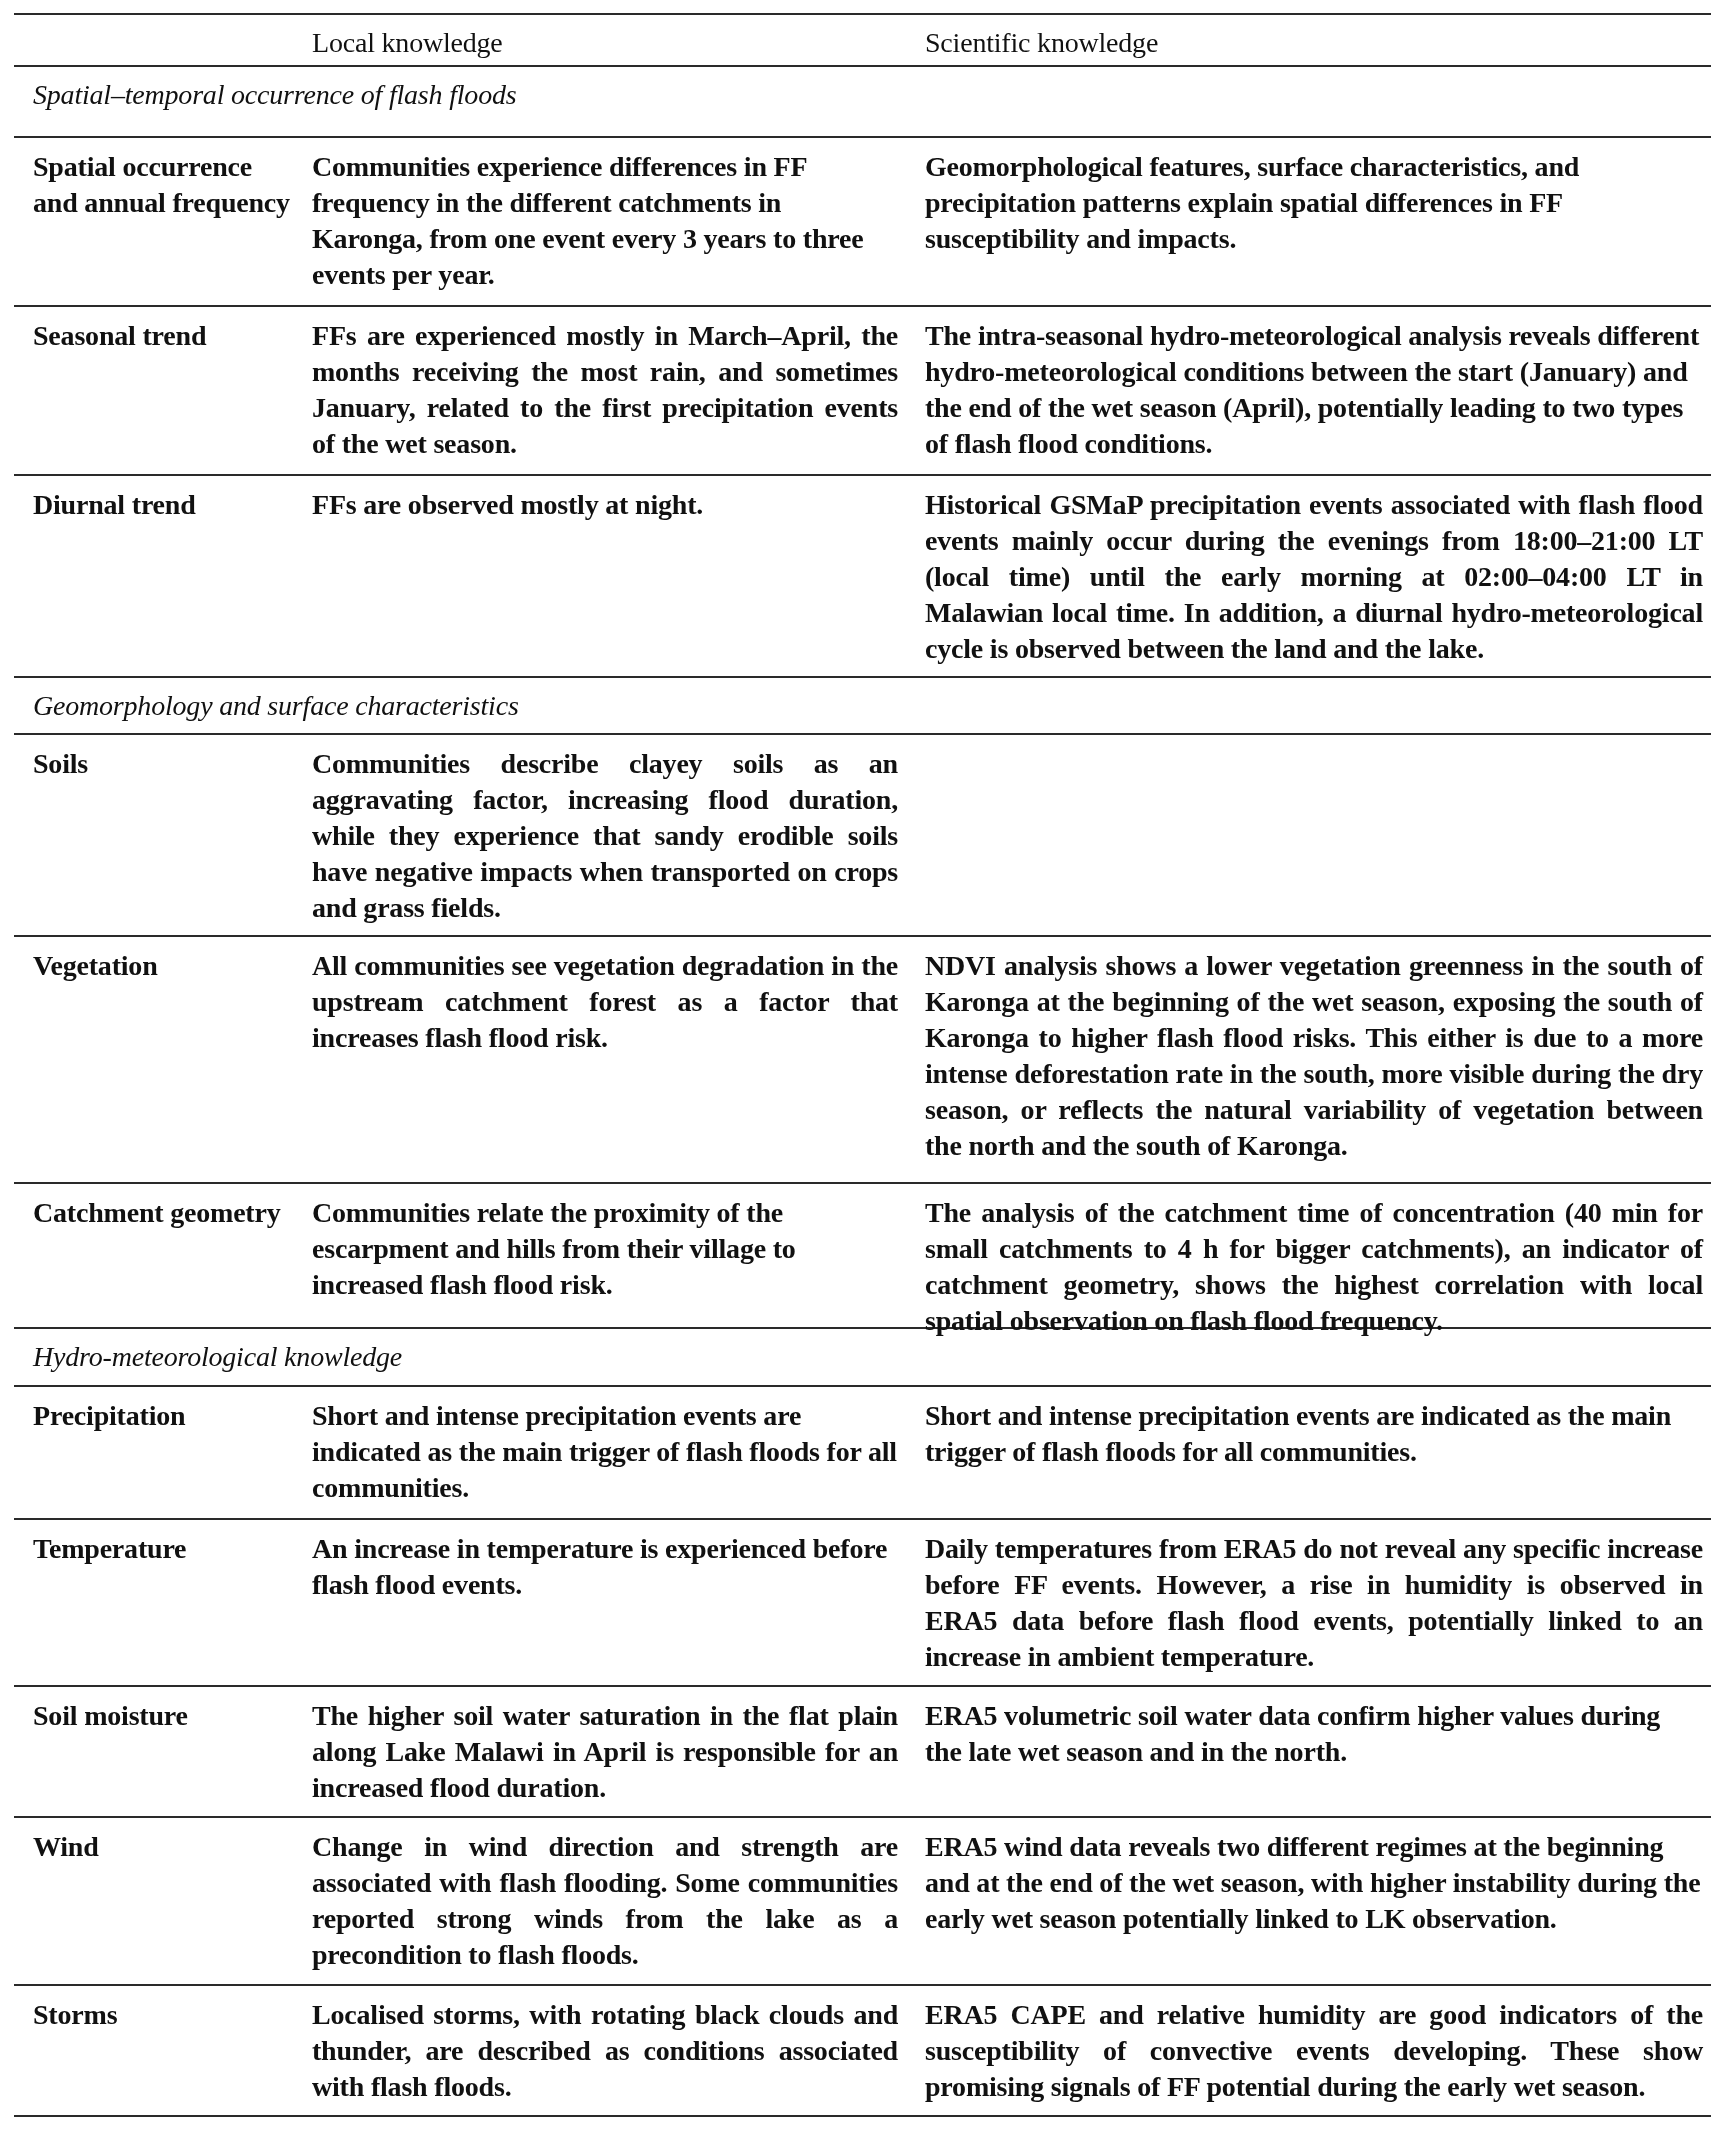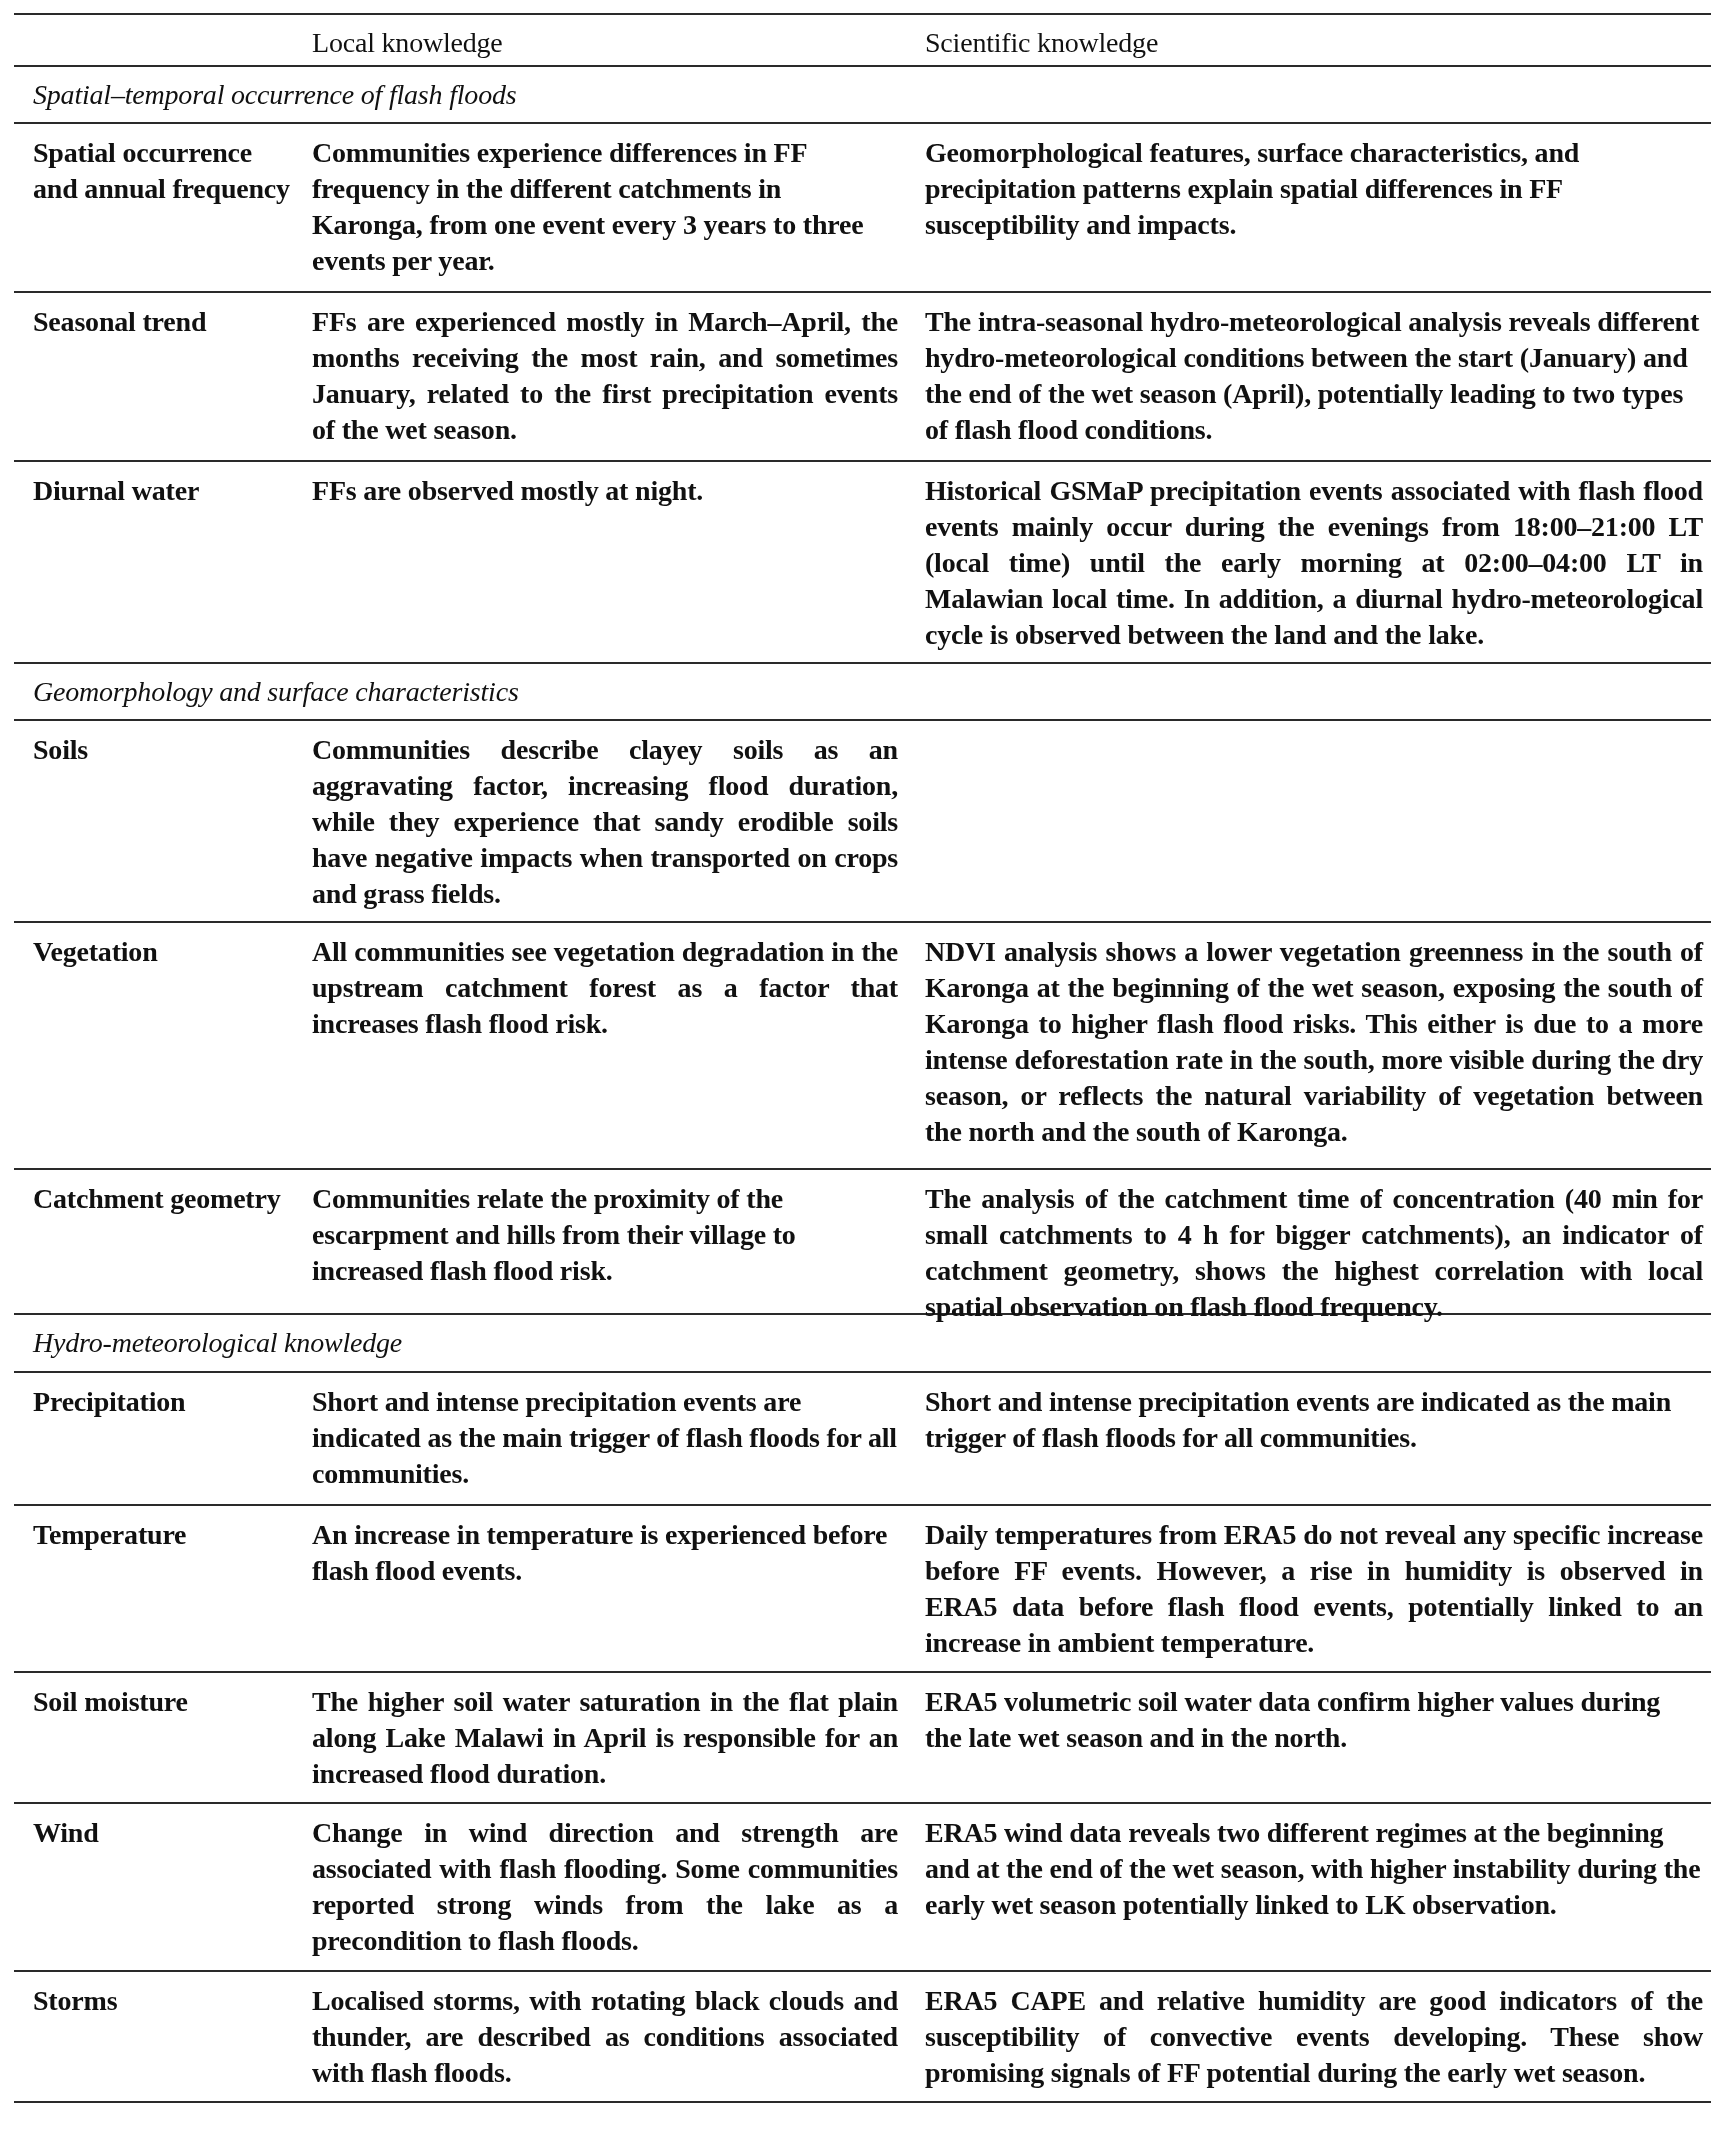--- a/index.html
+++ b/index.html
@@ -51,38 +51,38 @@
 <body>
 
 <div class="tbl">
 
   <div class="row hdr" style="height:52px;">
     <div class="cell c1"></div>
     <div class="cell c2">Local knowledge</div>
     <div class="cell c3">Scientific knowledge</div>
   </div>
 
-  <div class="row section" style="height:57px;">
+  <div class="row section" style="height:71px;">
     <div class="cell">Spatial–temporal occurrence of flash floods</div>
   </div>
 
   <div class="row body-row" style="height:169px;">
     <div class="cell c1">Spatial occurrence and annual frequency</div>
     <div class="cell c2">Communities experience differences in FF frequency in the different catchments in Karonga, from one event every 3 years to three events per year.</div>
     <div class="cell c3">Geomorphological features, surface characteristics, and precipitation patterns explain spatial differences in FF susceptibility and impacts.</div>
   </div>
 
   <div class="row body-row" style="height:169px;">
     <div class="cell c1">Seasonal trend</div>
     <div class="cell c2 justify">FFs are experienced mostly in March–April, the months receiving the most rain, and sometimes January, related to the first precipitation events of the wet season.</div>
     <div class="cell c3">The intra-seasonal hydro-meteorological analysis reveals different hydro-meteorological conditions between the start (January) and the end of the wet season (April), potentially leading to two types of flash flood conditions.</div>
   </div>
 
   <div class="row body-row" style="height:202px;">
-    <div class="cell c1">Diurnal water</div>
+    <div class="cell c1">Diurnal trend</div>
     <div class="cell c2">FFs are observed mostly at night.</div>
     <div class="cell c3 justify">Historical GSMaP precipitation events associated with flash flood events mainly occur during the evenings from 18:00–21:00 LT (local time) until the early morning at 02:00–04:00 LT in Malawian local time. In addition, a diurnal hydro-meteorological cycle is observed between the land and the lake.</div>
   </div>
 
   <div class="row section" style="height:57px;">
     <div class="cell">Geomorphology and surface characteristics</div>
   </div>
 
   <div class="row body-row" style="height:202px;">
     <div class="cell c1">Soils</div>

